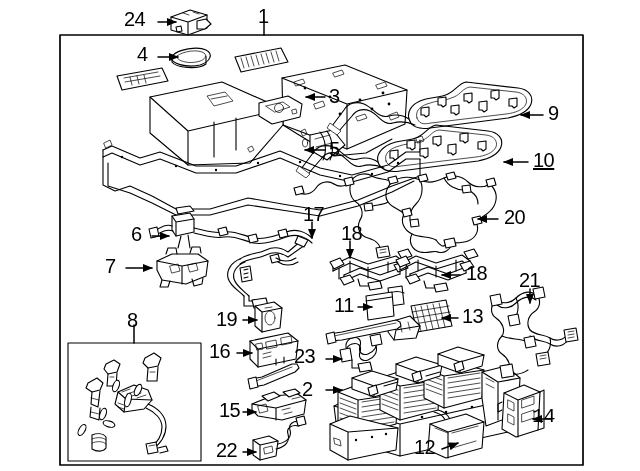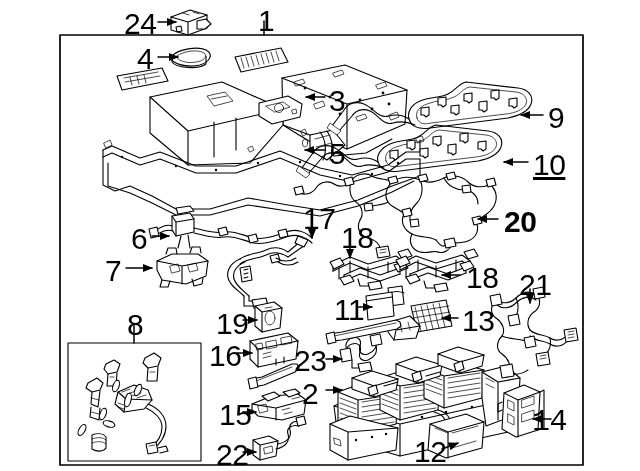--- a/index.html
+++ b/index.html
@@ -12,21 +12,21 @@
     width: 640px;
     height: 471px;
     background: #ffffff;
     font-family: "Liberation Sans", sans-serif;
     overflow: hidden;
   }
   #root svg { display: block; }
   .cal {
     position: absolute;
     font-family: "Liberation Sans", sans-serif;
-    font-size: 30px;
+    font-size: 20px;
     font-weight: 400;
     color: #000000;
     line-height: 1;
     white-space: nowrap;
     letter-spacing: -0.5px;
   }
 </style>
 </head>
 <body>
 
@@ -582,19 +582,19 @@
   <span class="cal" style="left:334px; top:295px;">11</span>
   <span class="cal" style="left:414px; top:437px;">12</span>
   <span class="cal" style="left:462px; top:306px;">13</span>
   <span class="cal" style="left:532px; top:407px;font-family:Liberation Mono, monospace;">14</span>
   <span class="cal" style="left:219px; top:400px;">15</span>
   <span class="cal" style="left:209px; top:341px;">16</span>
   <span class="cal" style="left:303px; top:204px;text-align:right;">17</span>
   <span class="cal" style="left:341px; top:223px;">18</span>
   <span class="cal" style="left:466px; top:263px;">18</span>
   <span class="cal" style="left:216px; top:309px;">19</span>
-  <span class="cal" style="left:504px; top:207px;font-weight:bold;">20</span>
+  <span class="cal" style="left:504px; top:207px;">20</span>
   <span class="cal" style="left:519px; top:270px;">21</span>
   <span class="cal" style="left:216px; top:440px;">22</span>
   <span class="cal" style="left:294px; top:346px;">23</span>
   <span class="cal" style="left:124px; top:9px;">24</span>
 
 </div>
 
 </body></html>

